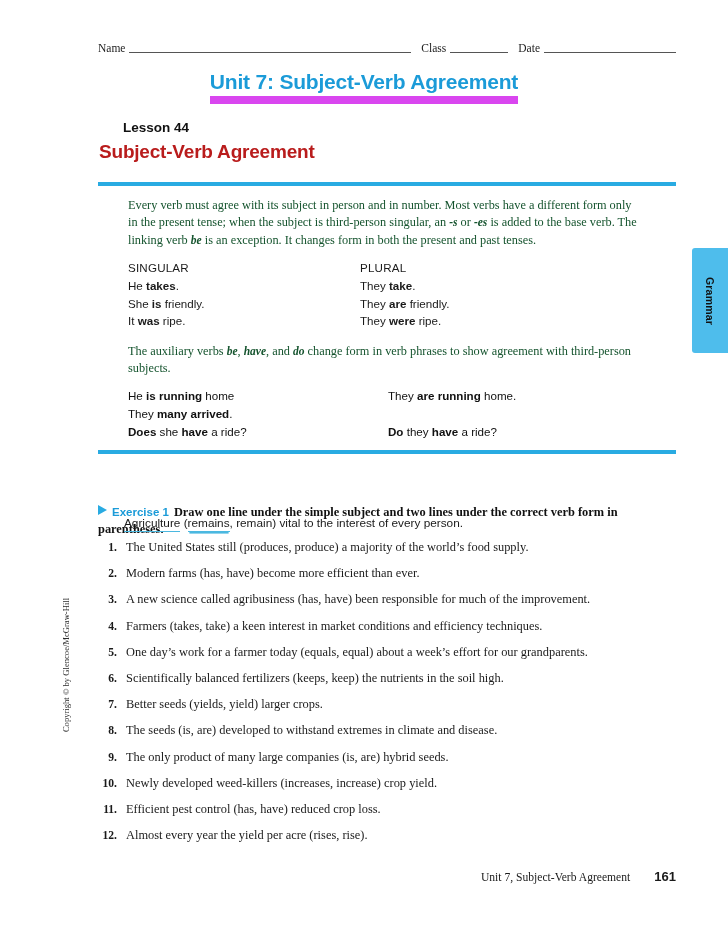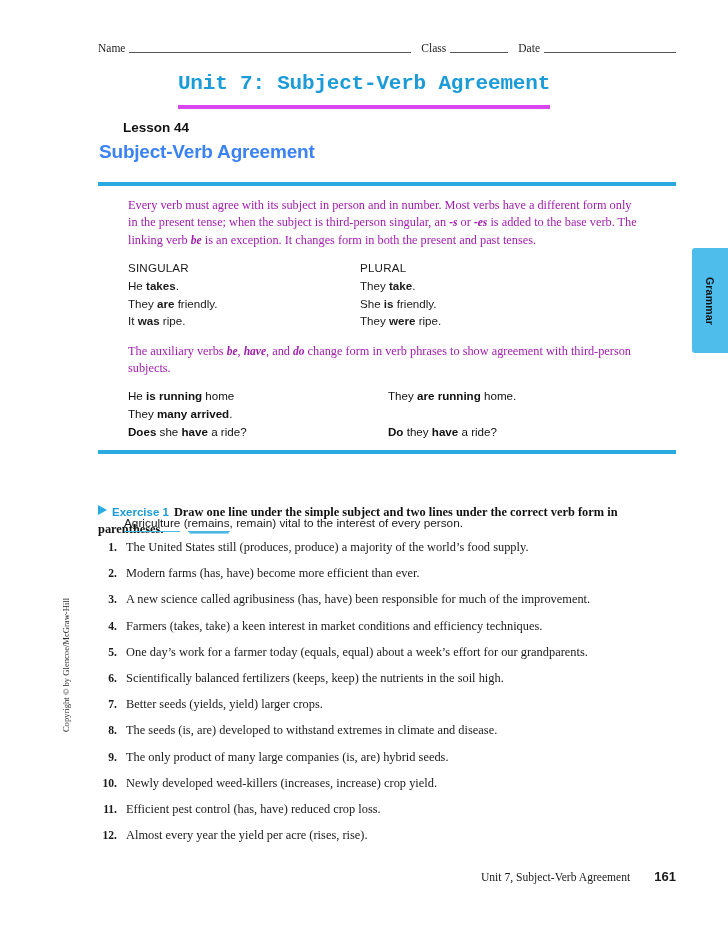--- a/index.html
+++ b/index.html
@@ -51,63 +51,62 @@
     top: 70px;
     width: 728px;
     text-align: center;
     font-family: "Liberation Sans", sans-serif;
     font-size: 21px;
     font-weight: bold;
     color: #1B9BD8;
     letter-spacing: -0.2px;
   }
   .unit-title span {
-    border-bottom: 4px solid #d946ef;
-    padding-bottom: 10px;
-    font-family: Liberation Mono, monospace;
+    border-bottom: 8px solid #d946ef;
+    padding-bottom: 3px;
   }
 
   
   .lesson-num {
     position: absolute;
     left: 99px;
     top: 120px;
     font-family: "Liberation Sans", sans-serif;
     font-size: 13.5px;
     font-weight: bold;
     color: #111;
     margin-left: 24px;
   }
   .lesson-title {
     position: absolute;
     left: 99px;
     top: 141px;
     font-family: "Liberation Sans", sans-serif;
     font-size: 19px;
     font-weight: bold;
-    color: #3b82f6;
+    color: #b91c1c;
     letter-spacing: -0.2px;
   }
 
   
   .rulebox {
     position: absolute;
     left: 98px;
     top: 182px;
     width: 578px;
     border-top: 4px solid #29ABE2;
     border-bottom: 4px solid #29ABE2;
     padding: 11px 0 9px 0;
     box-sizing: border-box;
   }
   .rule-para {
     font-family: "Liberation Serif", serif;
     font-size: 12.3px;
     line-height: 1.42;
-    color: #a21caf;
+    color: #14532d;
     margin: 0 0 0 30px;
     width: 516px;
   }
   .rule-para.second { margin-top: 13px; }
   .rule-para i { font-style: italic; font-weight: bold; font-size: 11.5px; }
 
   .ex-table {
     margin: 10px 0 0 30px;
     width: 520px;
     font-family: "Liberation Sans", sans-serif;
@@ -289,22 +288,22 @@
     <div class="ex-table">
       <div class="ex-row">
         <div class="ex-col ex-head">SINGULAR</div>
         <div class="ex-col ex-head">PLURAL</div>
       </div>
       <div class="ex-row">
         <div class="ex-col"><span>He </span><b>takes</b><span>.</span></div>
         <div class="ex-col"><span>They </span><b>take</b><span>.</span></div>
       </div>
       <div class="ex-row">
+        <div class="ex-col"><span>She </span><b>is</b><span> friendly.</span></div>
         <div class="ex-col"><span>They </span><b>are</b><span> friendly.</span></div>
-        <div class="ex-col"><span>She </span><b>is</b><span> friendly.</span></div>
       </div>
       <div class="ex-row">
         <div class="ex-col"><span>It </span><b>was</b><span> ripe.</span></div>
         <div class="ex-col"><span>They </span><b>were</b><span> ripe.</span></div>
       </div>
     </div>
 
     <p class="rule-para second"><span>The auxiliary verbs </span><i>be</i><span>, </span><i>have</i><span>, and </span><i>do</i><span> change form in verb phrases to show agreement with third-person subjects.</span></p>
 
     <div class="ex-table2">

